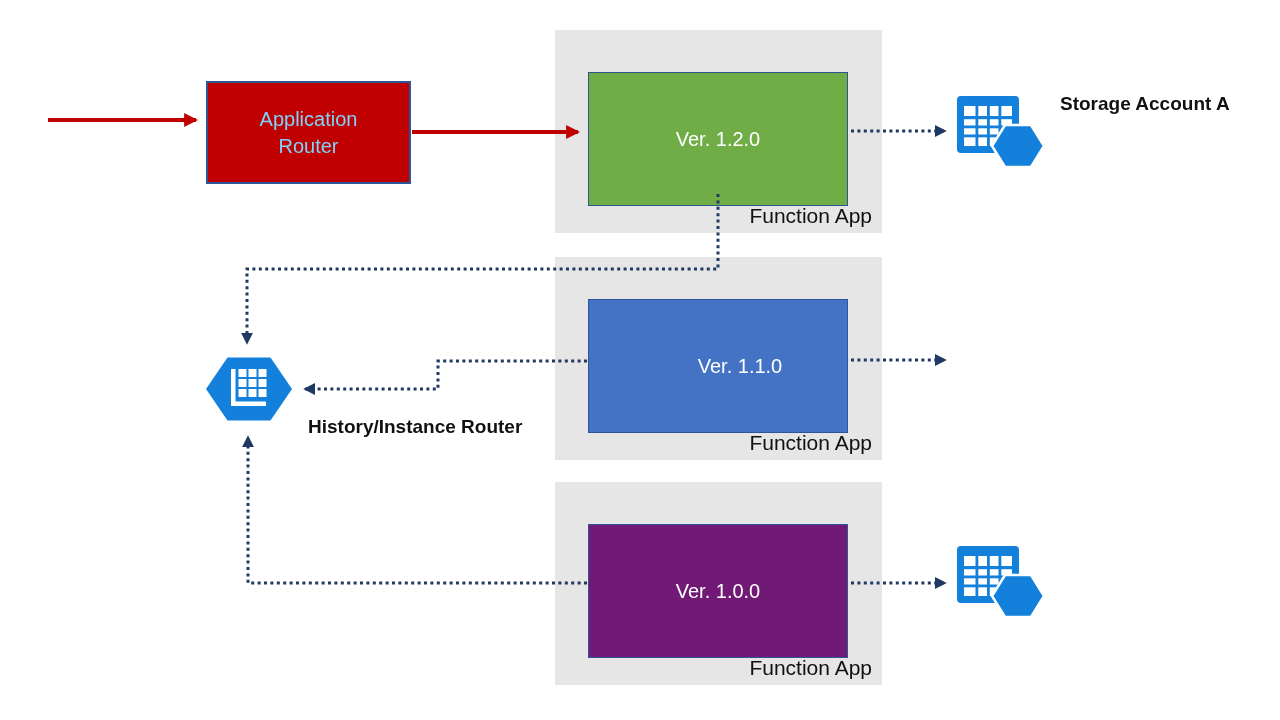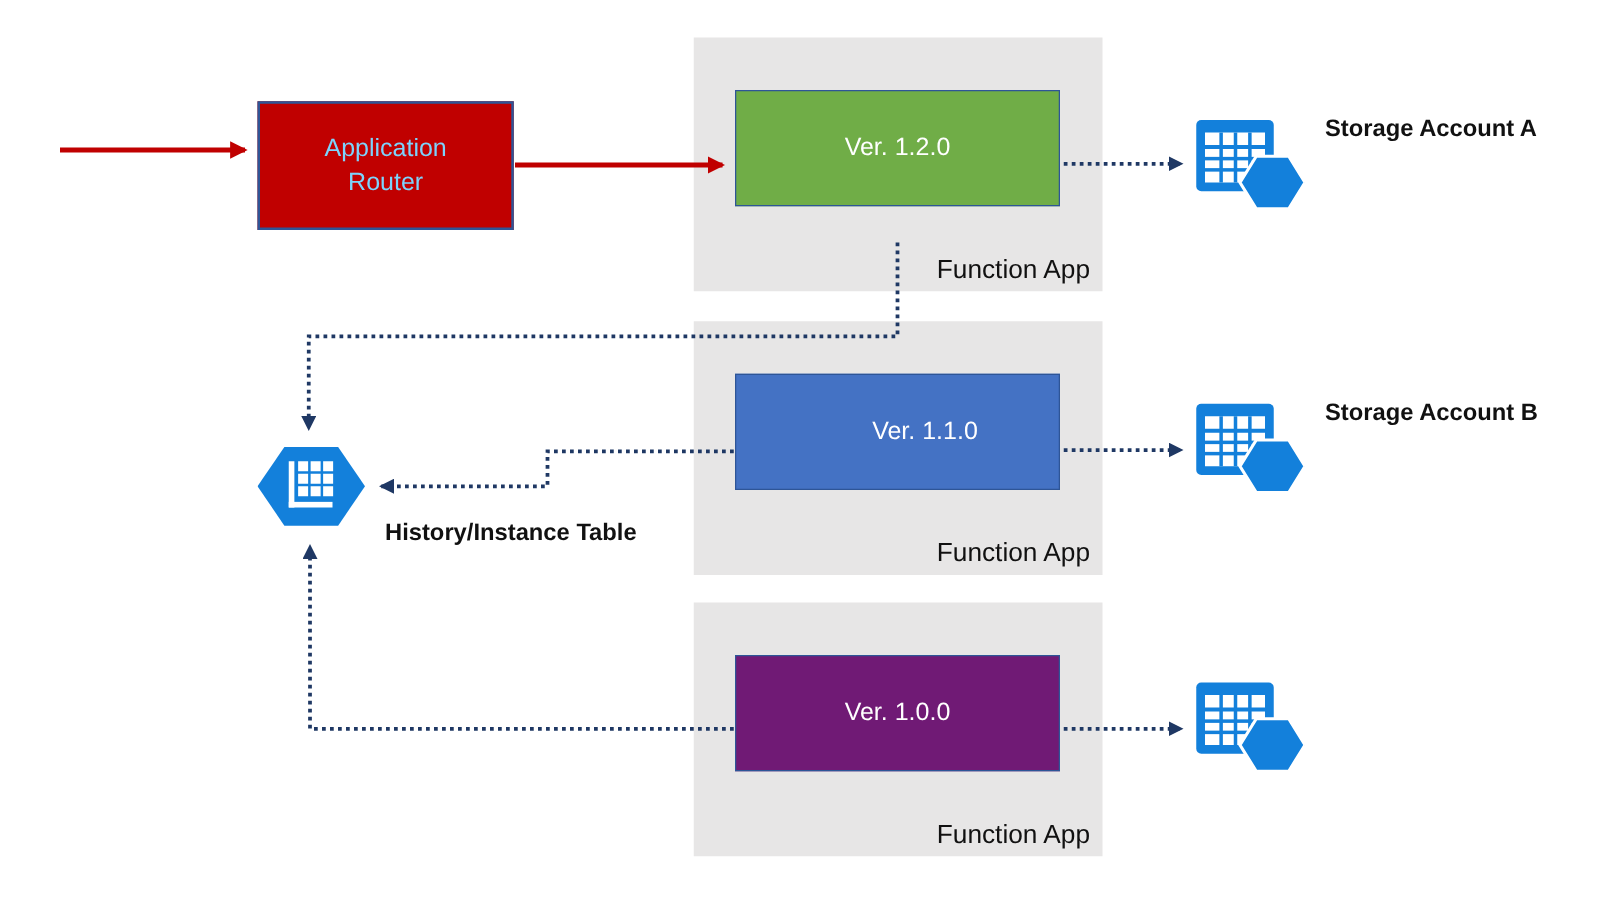--- a/index.html
+++ b/index.html
@@ -18,21 +18,21 @@
     background:var(--router-red,#C00000);border:2px solid var(--box-border,#2E5597);
     box-sizing:border-box;display:flex;flex-direction:column;align-items:center;justify-content:center;
     color:#7dd3fc;font-size:20px;line-height:1.35;z-index:2;
   }
   .fa-container{
     position:absolute;left:555px;width:327px;height:203px;
     background:var(--container-gray,#E7E6E6);z-index:1;
   }
   .fa-1{top:30px;} .fa-2{top:257px;} .fa-3{top:482px;}
   .version-box{
-    position:absolute;left:33px;top:42px;width:260px;height:93px;
+    position:absolute;left:33px;top:42px;width:260px;height:134px;
     border:1.5px solid var(--box-border,#2E5597);box-sizing:border-box;
     display:flex;align-items:center;justify-content:center;
     color:#ffffff;font-size:20px;
   }
   .fa-label{
     position:absolute;right:10px;bottom:5px;font-size:21px;color:#111111;
   }
   .history-icon{position:absolute;left:206px;top:356px;width:86px;height:66px;z-index:2;}
   .history-label{
     position:absolute;left:308px;top:416px;font-size:19px;font-weight:bold;color:#111111;z-index:2;
@@ -103,55 +103,39 @@
         <rect x="42.5" y="13" width="8" height="8"></rect>
         <rect x="52.5" y="13" width="8" height="8"></rect>
       <rect x="32.5" y="23" width="8" height="8"></rect>
         <rect x="42.5" y="23" width="8" height="8"></rect>
         <rect x="52.5" y="23" width="8" height="8"></rect>
       <rect x="32.5" y="33" width="8" height="8"></rect>
         <rect x="42.5" y="33" width="8" height="8"></rect>
         <rect x="52.5" y="33" width="8" height="8"></rect>
     </g>
   </svg>
-  <div class="history-label">History/Instance Table</div>
+  <div class="history-label">History/Instance Router</div>
 
   <div class="storage-row st-1">
     <svg class="storage-icon" viewBox="0 0 88 80">
       <rect x="1" y="3" width="62" height="57" rx="4" fill="#1380DB"></rect>
       <rect x="8" y="13" width="48" height="40" fill="#ffffff"></rect>
       <g fill="#1380DB">
         <rect x="19.5" y="13" width="2.8" height="40"></rect>
           <rect x="31" y="13" width="2.8" height="40"></rect>
           <rect x="42.5" y="13" width="2.8" height="40"></rect>
         <rect x="8" y="23" width="48" height="3.2"></rect>
           <rect x="8" y="32.5" width="48" height="2.8"></rect>
           <rect x="8" y="41.5" width="48" height="2.8"></rect>
       </g>
       <polygon points="36,53 49,32 75,32 88,53 75,74 49,74" fill="#1380DB" stroke="#ffffff" stroke-width="2.5"></polygon>
     </svg>
     <span class="storage-label">Storage Account A</span>
   </div>
 
-  <div class="storage-row st-2">
-    <svg class="storage-icon" viewBox="0 0 88 80">
-      <rect x="1" y="3" width="62" height="57" rx="4" fill="#1380DB"></rect>
-      <rect x="8" y="13" width="48" height="40" fill="#ffffff"></rect>
-      <g fill="#1380DB">
-        <rect x="19.5" y="13" width="2.8" height="40"></rect>
-          <rect x="31" y="13" width="2.8" height="40"></rect>
-          <rect x="42.5" y="13" width="2.8" height="40"></rect>
-        <rect x="8" y="23" width="48" height="3.2"></rect>
-          <rect x="8" y="32.5" width="48" height="2.8"></rect>
-          <rect x="8" y="41.5" width="48" height="2.8"></rect>
-      </g>
-      <polygon points="36,53 49,32 75,32 88,53 75,74 49,74" fill="#1380DB" stroke="#ffffff" stroke-width="2.5"></polygon>
-    </svg>
-    <span class="storage-label">Storage Account B</span>
-  </div>
 
   <div class="storage-row st-3">
     <svg class="storage-icon" viewBox="0 0 88 80">
       <rect x="1" y="3" width="62" height="57" rx="4" fill="#1380DB"></rect>
       <rect x="8" y="13" width="48" height="40" fill="#ffffff"></rect>
       <g fill="#1380DB">
         <rect x="19.5" y="13" width="2.8" height="40"></rect>
           <rect x="31" y="13" width="2.8" height="40"></rect>
           <rect x="42.5" y="13" width="2.8" height="40"></rect>
         <rect x="8" y="23" width="48" height="3.2"></rect>

